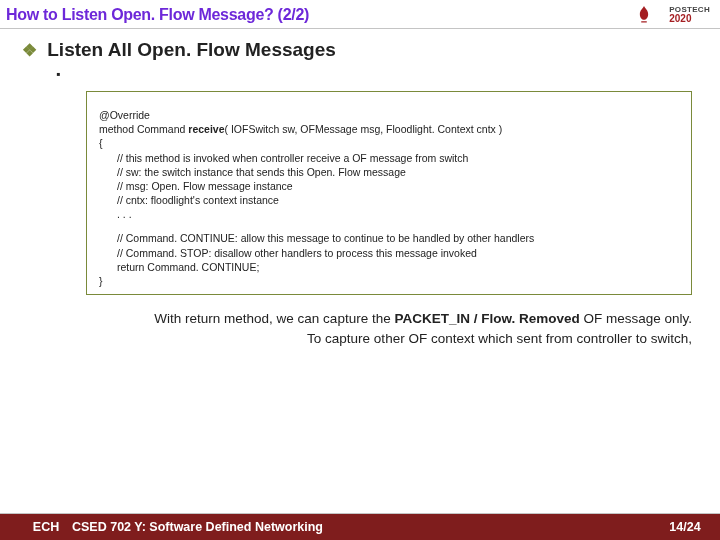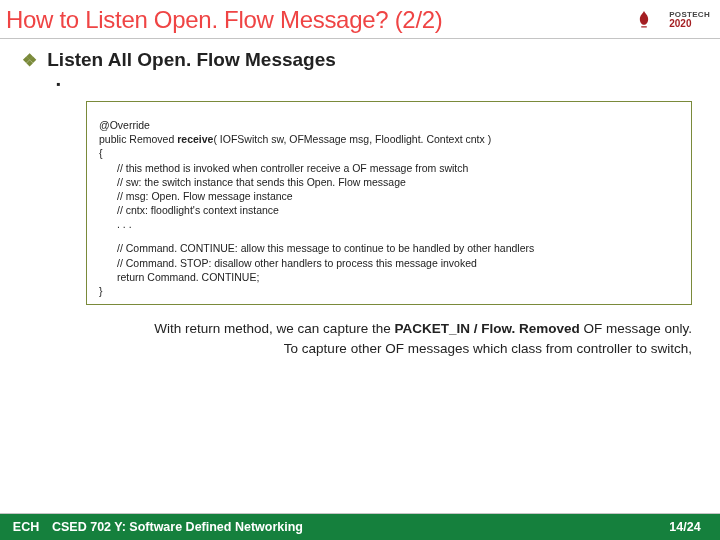--- a/index.html
+++ b/index.html
@@ -11,23 +11,23 @@
     position: relative;
     overflow: hidden;
   }
   .header {
     display: flex;
     align-items: center;
     justify-content: space-between;
     padding: 6px 10px 4px 6px;
   }
   .title {
-    font-size: 24px;
-    font-weight: normal;
-    color: #ef4444;
+    font-size: 16px;
+    font-weight: bold;
+    color: #6d28d9;
     letter-spacing: -0.3px;
   }
   .logo {
     display: flex;
     align-items: center;
     gap: 18px;
   }
   .logo-icon { width: 14px; height: 18px; fill: #a41e22; }
   .logo-text { display: flex; flex-direction: column; line-height: 1; }
   .logo-top { font-size: 8px; font-weight: bold; color: #444; letter-spacing: 0.3px; }
@@ -76,26 +76,27 @@
     text-align: right;
     margin: 14px 6px 0 6px;
     line-height: 1.45;
   }
   .footer {
     position: absolute;
     bottom: 0;
     left: 0;
     right: 0;
     height: 26px;
-    background: #15803d;
+    background: #7f1d1d;
     color: #fff;
     font-size: 12.5px;
     font-weight: bold;
     display: flex;
     align-items: center;
+    padding-left: 20px;
   }
   .footer-left { width: 52px; text-align: center; }
   .footer-center { flex: 1; text-align: left; }
   .footer-right { width: 70px; text-align: center; }
   .pre-divider { position:absolute; bottom:26px; left:0; right:0; }
 </style>
 </head>
 <body>
 
 <div class="header">
@@ -117,40 +118,40 @@
     <span class="fleuron">❖</span>
     <span>Listen All Open. Flow Messages</span>
   </div>
   <div class="subheading">
     <span class="square">▪</span>
   </div>
 
   <div class="code-box">
     <div>@Override</div>
     <div>
-      <span>public Removed </span><b>receive</b><span>( IOFSwitch sw, OFMessage msg, Floodlight. Context cntx )</span>
+      <span>method Command </span><b>receive</b><span>( IOFSwitch sw, OFMessage msg, Floodlight. Context cntx )</span>
     </div>
     <div>{</div>
     <div class="indent">// this method is invoked when controller receive a OF message from switch</div>
     <div class="indent">// sw: the switch instance that sends this Open. Flow message</div>
     <div class="indent">// msg: Open. Flow message instance</div>
     <div class="indent">// cntx: floodlight's context instance</div>
     <div class="indent">. . .</div>
     <div style="height:10px"></div>
     <div class="indent">// Command. CONTINUE: allow this message to continue to be handled by other handlers</div>
     <div class="indent">// Command. STOP: disallow other handlers to process this message invoked</div>
     <div class="indent">return Command. CONTINUE;</div>
     <div>}</div>
   </div>
 
   <div class="notes">
     <div>
       <span>With return method, we can capture the </span><b>PACKET_IN / Flow. Removed</b><span> OF message only.</span>
     </div>
-    <div>To capture other OF messages which class from controller to switch,</div>
+    <div>To capture other OF context which sent from controller to switch,</div>
   </div>
 </div>
 
 <div class="divider-footer pre-divider"></div>
 <div class="footer">
   <div class="footer-left">ECH</div>
   <div class="footer-center">CSED 702 Y: Software Defined Networking</div>
   <div class="footer-right">14/24</div>
 </div>
 

